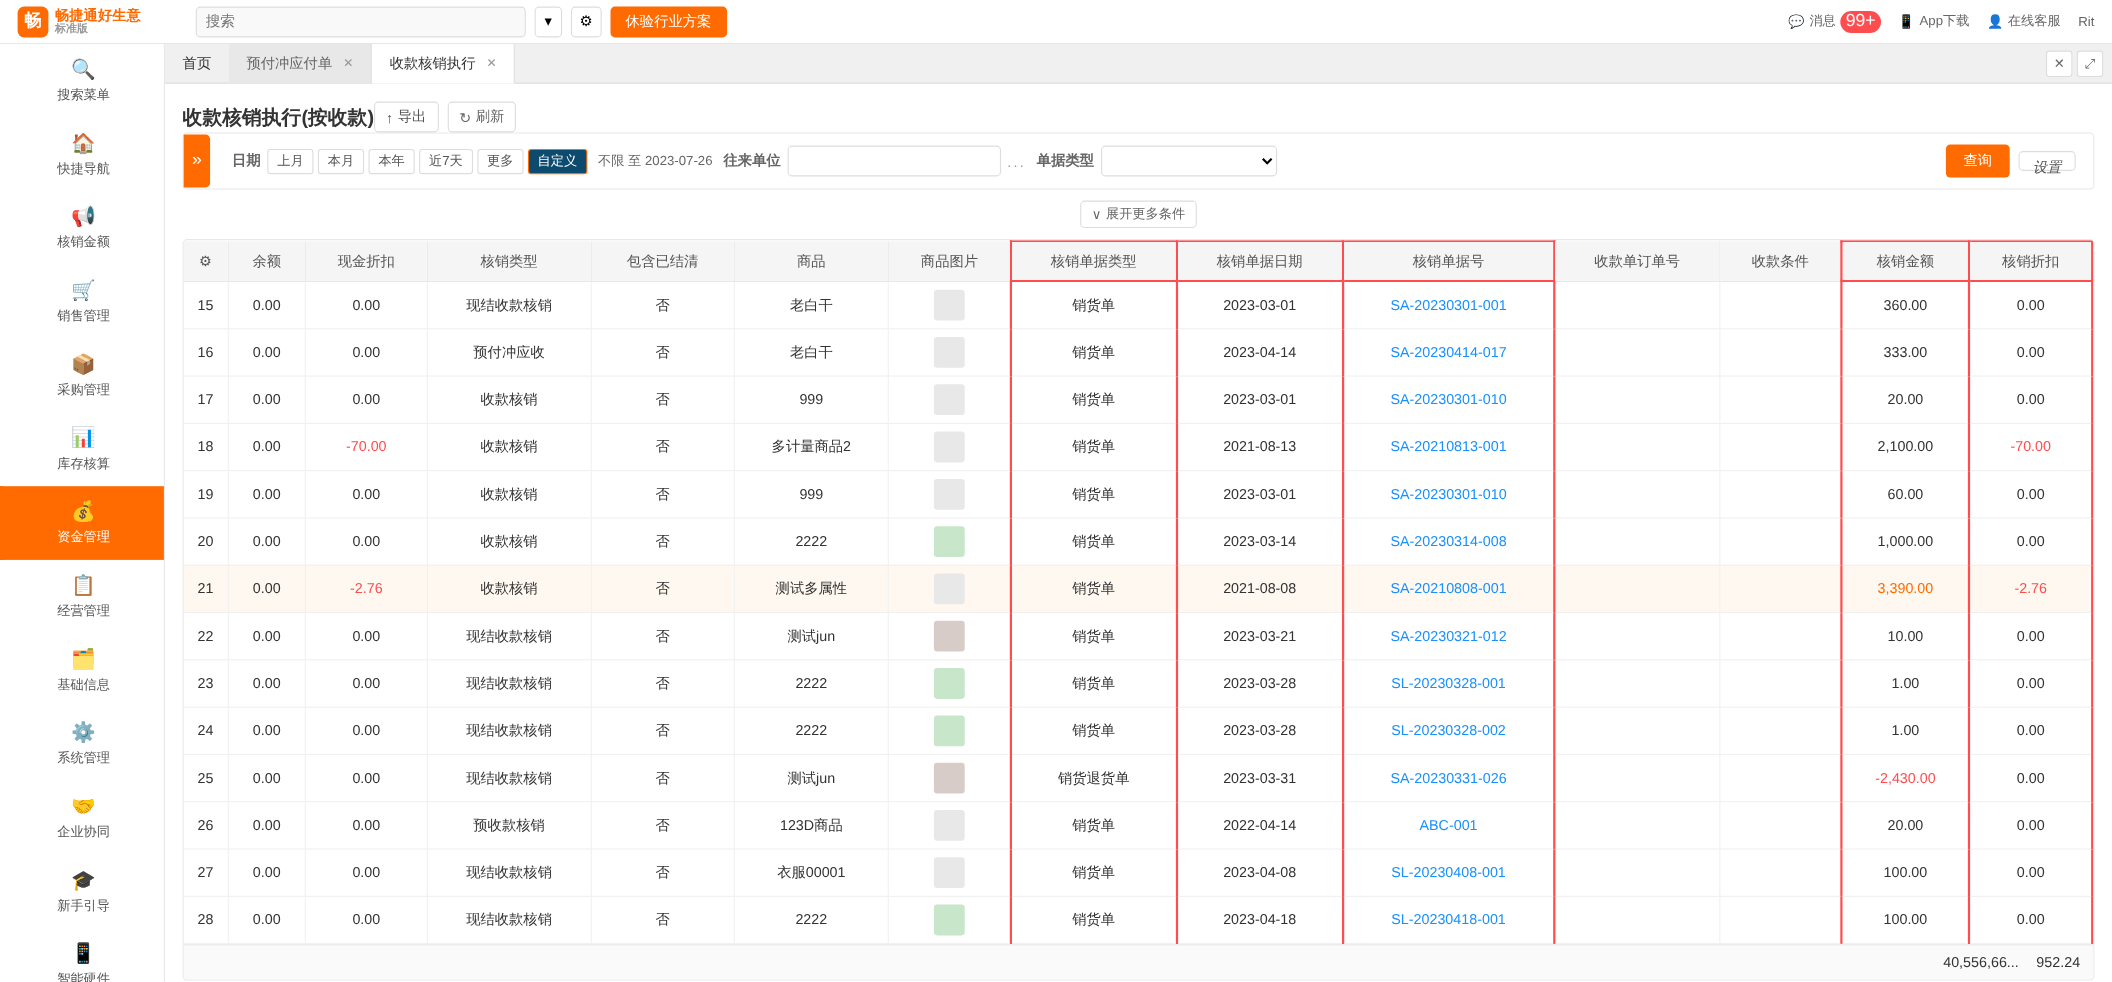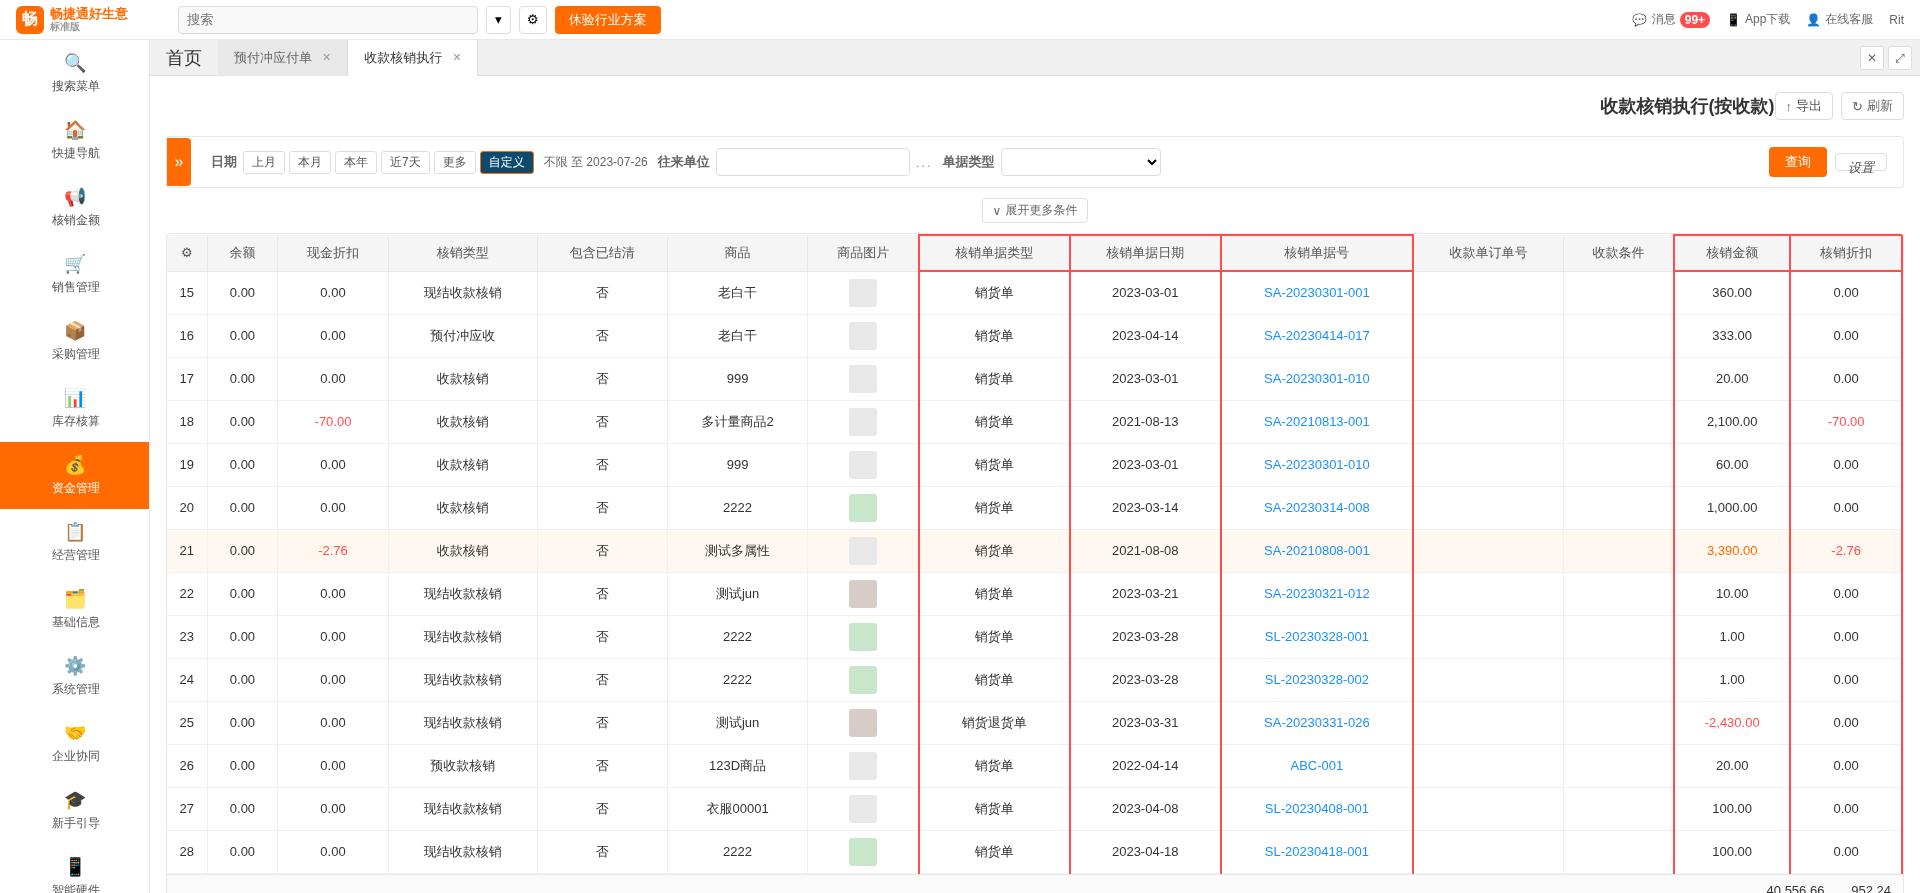--- a/index.html
+++ b/index.html
@@ -8,50 +8,50 @@
     
     .top-bar { height: 40px; background: #fff; display: flex; align-items: center; padding: 0 16px; border-bottom: 1px solid #e8e8e8; gap: 12px; }
     .logo-area { display: flex; align-items: center; gap: 6px; color: #ff6b00; font-weight: bold; font-size: 14px; width: 150px; }
     .logo-icon { width: 28px; height: 28px; background: #ff6b00; border-radius: 6px; display: flex; align-items: center; justify-content: center; color: #fff; font-size: 16px; }
     .top-center { flex: 1; display: flex; align-items: center; gap: 8px; }
     .search-bar-top { flex: 1; max-width: 300px; height: 28px; border: 1px solid #ddd; border-radius: 4px; padding: 0 8px; background: #f9f9f9; }
     .dropdown-btn { height: 28px; border: 1px solid #ddd; border-radius: 4px; padding: 0 8px; background: #fff; cursor: pointer; display: flex; align-items: center; gap: 4px; }
     .gear-btn { width: 28px; height: 28px; border: 1px solid #ddd; border-radius: 4px; background: #fff; cursor: pointer; display: flex; align-items: center; justify-content: center; }
     .orange-btn { background: #ff6b00; color: #fff; border: none; border-radius: 4px; padding: 4px 14px; cursor: pointer; font-size: 13px; height: 28px; }
     .top-right { display: flex; align-items: center; gap: 16px; color: #666; font-size: 12px; }
-    .badge { background: #ff4d4f; color: #fff; border-radius: 10px; padding: 1px 5px; font-size: 12px; font-weight: bold; }
+    .badge { background: #ff4d4f; color: #fff; border-radius: 10px; padding: 1px 5px; font-size: 16px; }
     .top-right-item { display: flex; align-items: center; gap: 4px; cursor: pointer; }
 
     
     .layout { display: flex; height: calc(100vh - 40px); }
 
     
     .sidebar { width: 150px; background: #fff; border-right: 1px solid #e8e8e8; display: flex; flex-direction: column; }
     .sidebar-item { display: flex; flex-direction: column; align-items: center; justify-content: center; padding: 12px 0; cursor: pointer; color: #555; font-size: 12px; gap: 4px; border-left: 3px solid transparent; }
     .sidebar-item.active { background: #ff6b00; color: #fff; border-left-color: #ff6b00; }
     .sidebar-icon { font-size: 18px; }
 
     
     .main-content { flex: 1; display: flex; flex-direction: column; overflow: hidden; }
 
     
     .tabs-bar { background: #f0f0f0; display: flex; align-items: center; height: 36px; border-bottom: 1px solid #ddd; }
     .tab { height: 36px; padding: 0 16px; display: flex; align-items: center; gap: 6px; cursor: pointer; font-size: 13px; color: #666; background: #e8e8e8; border-right: 1px solid #ddd; position: relative; }
     .tab.active { background: #fff; color: #333; font-weight: 500; }
     .tab-close { font-size: 11px; color: #999; cursor: pointer; margin-left: 4px; }
-    .tab-home { padding: 0 16px; background: transparent; border: none; color: #333; font-size: 18px; cursor: pointer; height: 48px; display: flex; align-items: center; }
+    .tab-home { padding: 0 16px; background: transparent; border: none; color: #333; font-size: 13px; cursor: pointer; height: 48px; display: flex; align-items: center; }
     .tabs-actions { margin-left: auto; display: flex; align-items: center; gap: 4px; padding-right: 8px; }
     .tab-action-btn { width: 24px; height: 24px; display: flex; align-items: center; justify-content: center; cursor: pointer; color: #666; border: 1px solid #ddd; border-radius: 3px; background: #fff; font-size: 12px; }
 
     
     .page-area { flex: 1; background: #f5f5f5; overflow: auto; padding: 0; }
     .page-inner { background: #fff; margin: 0; padding: 16px; min-height: 100%; }
 
     
-    .page-title-bar { display: flex; align-items: center; justify-content: flex-end; margin-bottom: 16px; }
+    .page-title-bar { display: flex; align-items: center; justify-content: flex-start; margin-bottom: 0; }
     .page-title { font-size: 18px; font-weight: bold; color: #333; }
     .title-actions { display: flex; gap: 8px; }
     .action-btn { display: flex; align-items: center; gap: 4px; padding: 4px 10px; border: 1px solid #ddd; border-radius: 4px; cursor: pointer; background: #fff; color: #555; font-size: 13px; }
     .action-btn.refresh { color: #666; }
 
     
     .filter-bar { background: #fff; border: 1px solid #e8e8e8; border-radius: 4px; padding: 10px 16px; margin-bottom: 10px; display: flex; align-items: center; flex-wrap: wrap; gap: 10px; }
     .filter-toggle { background: #ff6b00; color: #fff; border: none; border-radius: 0 4px 4px 0; width: 24px; height: 48px; cursor: pointer; display: flex; align-items: center; justify-content: center; margin-left: -16px; margin-top: -10px; margin-bottom: -10px; margin-right: 10px; font-size: 16px; }
     .filter-group { display: flex; align-items: center; gap: 6px; }
     .filter-label { color: #666; font-size: 13px; white-space: nowrap; font-weight: bold; }

